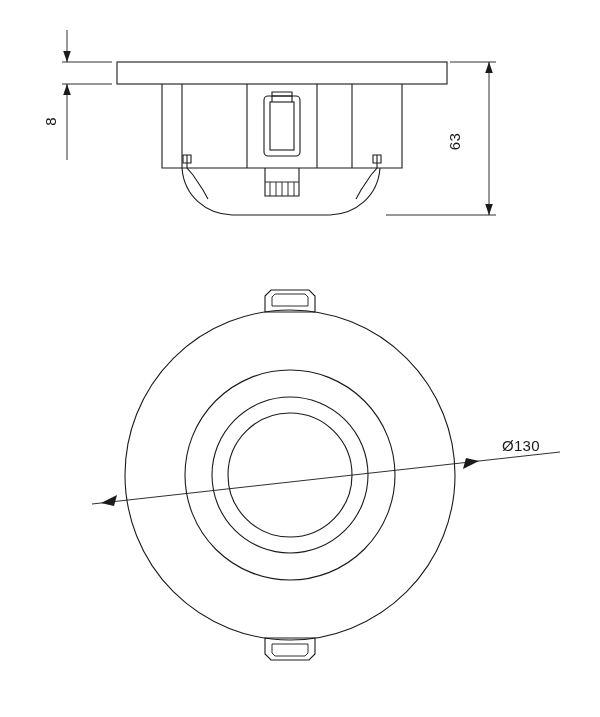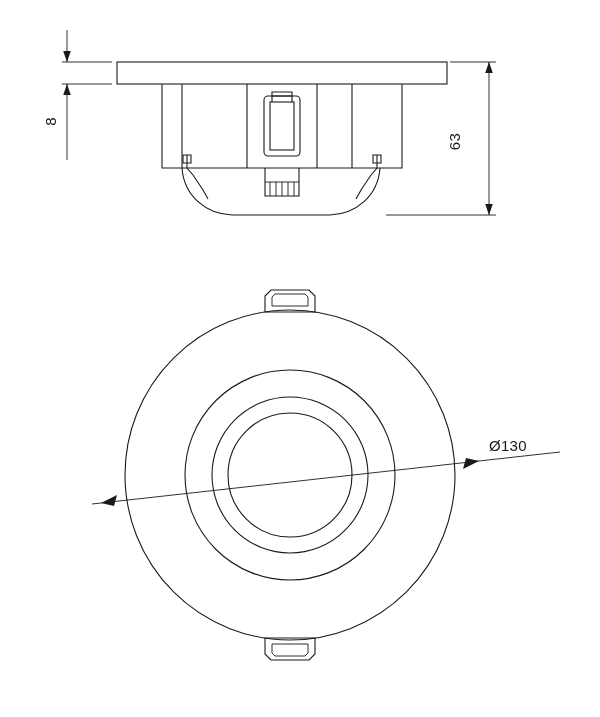--- a/index.html
+++ b/index.html
@@ -36,21 +36,21 @@
   }
   #label-thickness {
     left: 46px;
     top: 113px;
   }
   #label-height {
     left: 446px;
     top: 133px;
   }
   #label-diameter {
-    left: 489px;
+    left: 502px;
     top: 437px;
   }
 </style>
 </head>
 <body>
 
 <div id="sheet">
 
   <svg id="drawing" width="600" height="717" viewBox="0 0 600 717">
 

